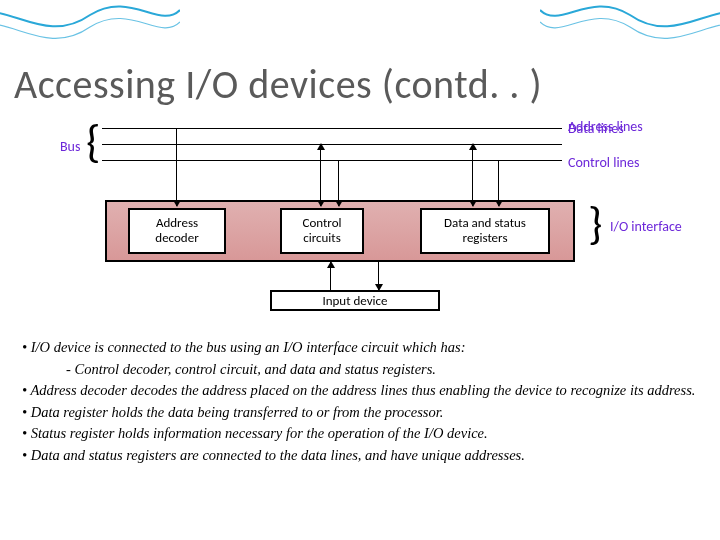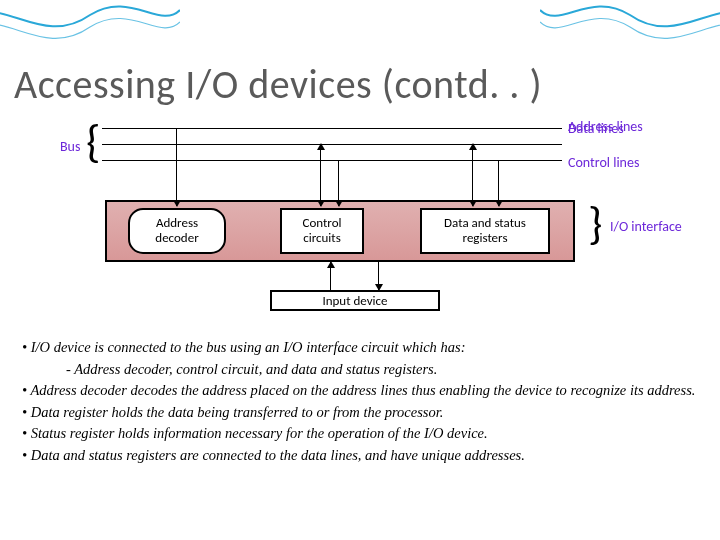--- a/index.html
+++ b/index.html
@@ -73,21 +73,21 @@
     border: 2px solid #000;
     background: #fff;
     display: flex;
     align-items: center;
     justify-content: center;
     text-align: center;
     font-size: 13px;
     line-height: 1.15;
     padding: 2px 4px;
   }
-  .c-addr { left: 128px; width: 98px; border-radius: 15px; }
+  .c-addr { left: 128px; width: 98px; }
   .c-ctrl { left: 280px; width: 84px; }
   .c-data { left: 420px; width: 130px; }
   .input-dev {
     position: absolute;
     left: 270px;
     top: 290px;
     width: 170px;
     height: 21px;
     border: 2px solid #000;
     background: #fff;
@@ -182,18 +182,18 @@
   <div class="arrow down up a3a"></div>
   <div class="arrow down a3b"></div>
 
   <div class="input-dev">Input device</div>
   <div class="arrow up a4u"></div>
   <div class="arrow down a4d"></div>
 </div>
 
 <div class="bullets">
   <div class="b">• I/O device is connected to the bus using an I/O interface circuit which has:</div>
-  <div class="b sub">- Address decoder, control circuit, and data and status registers.</div>
+  <div class="b sub">- Control decoder, control circuit, and data and status registers.</div>
   <div class="b">• Address decoder decodes the address placed on the address lines thus enabling the device to recognize its address.</div>
   <div class="b">• Data register holds the data being transferred to or from the processor.</div>
   <div class="b">• Status register holds information necessary for the operation of the I/O device.</div>
   <div class="b">• Data and status registers are connected to the data lines, and have unique addresses.</div>
 </div>
 
 </body></html>

